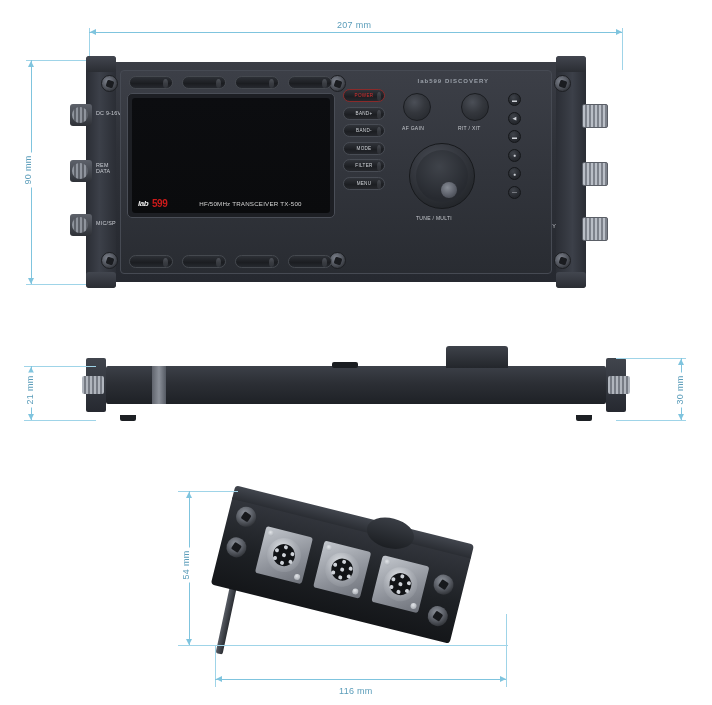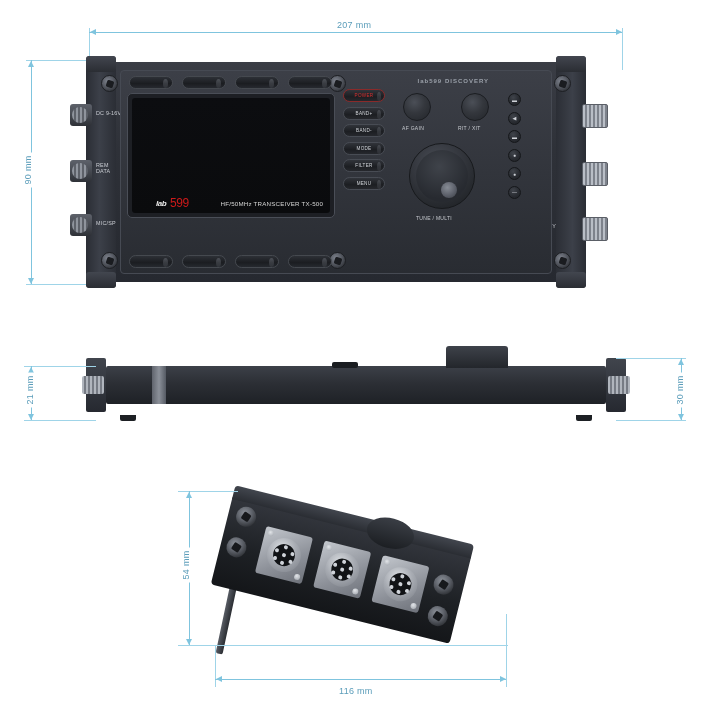--- a/index.html
+++ b/index.html
@@ -62,22 +62,22 @@
   }
   .screen {
     position: absolute; inset: 4px;
     background: linear-gradient(180deg,#0c0d10,#0a0b0d);
     border-radius: 3px; overflow: hidden;
   }
   .screen-footer {
     position: absolute; left: 0; right: 0; bottom: 2px; height: 16px;
     display: flex; align-items: center; padding: 0 6px; gap: 4px;
   }
-  .logo-lab { color: #e8e8e8; font-size: 8px; font-style: italic; font-weight: bold; letter-spacing: -0.5px; margin-left: 18px; }
-  .logo-599 { color: #cc1a1a; font-size: 12px; font-weight: normal; letter-spacing: -0.5px; }
+  .logo-lab { color: #e8e8e8; font-size: 8px; font-style: italic; font-weight: bold; letter-spacing: -0.5px; }
+  .logo-599 { color: #cc1a1a; font-size: 10px; font-weight: bold; letter-spacing: -0.5px; }
   .screen-model { color: #d4d4d4; font-size: 6.2px; letter-spacing: .2px; margin-left: 28px; white-space: nowrap; }
 
   .softkey-row { position: absolute; display: flex; gap: 9px; left: 8px; }
   .softkey {
     width: 44px; height: 13px; border-radius: 7px;
     background: linear-gradient(180deg,#2d3036,#1b1d21 60%,#26292f);
     border: 1px solid #45494f; position: relative;
   }
   .softkey::after {
     content: ""; position: absolute; right: 4px; top: 2px; width: 5px; height: 9px;

